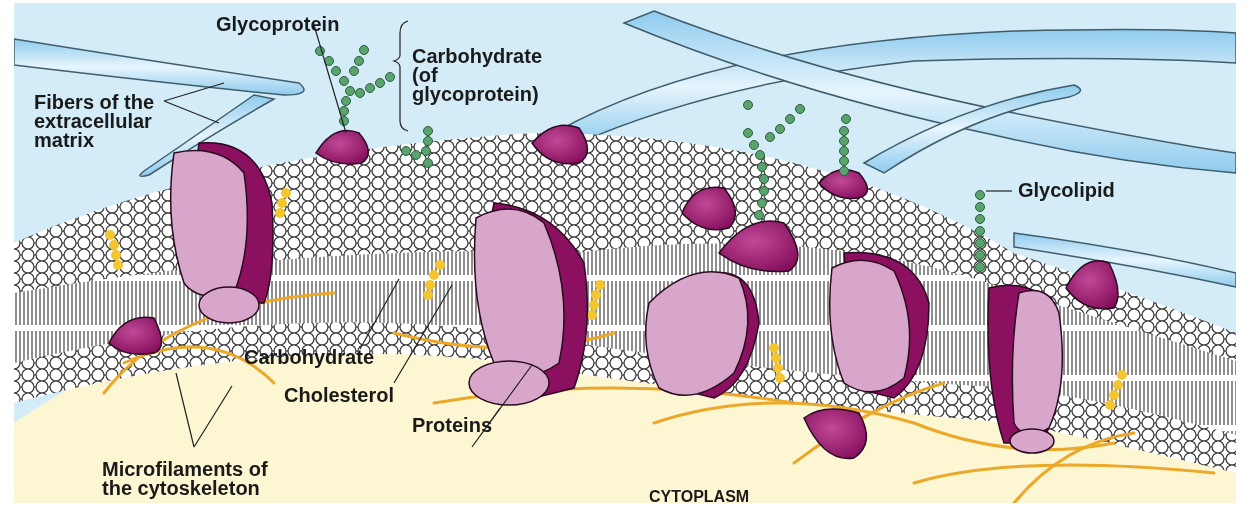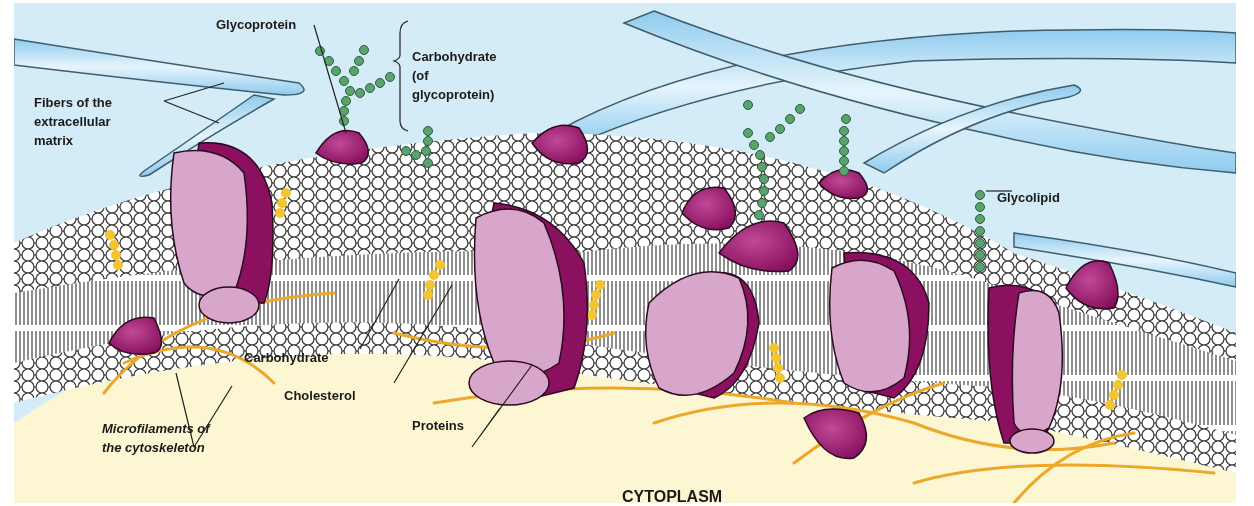--- a/index.html
+++ b/index.html
@@ -1,20 +1,20 @@
 <!DOCTYPE html>
 <html><head>
 <meta charset="utf-8">
 <style>
   html, body { margin: 0; padding: 0; background: #ffffff; }
   body { width: 1254px; height: 506px; position: relative; overflow: hidden; font-family: "Liberation Sans", sans-serif; }
   #figure { position: absolute; left: 14px; top: 3px; width: 1222px; height: 500px; overflow: hidden; }
   #figure svg { position: absolute; left: 0; top: 0; }
-  .label { position: absolute; font-family: "Liberation Sans", sans-serif; font-weight: bold; font-size: 13px; line-height: 19px; color: #1a1a1a; white-space: pre; }
-  .label.small { font-size: 16px; }
+  .label { position: absolute; font-family: "Liberation Sans", sans-serif; font-weight: bold; font-size: 20px; line-height: 19px; color: #1a1a1a; white-space: pre; }
+  .label.small { font-size: 16px; margin-left: 27px; }
 </style>
 </head>
 <body>
 
 <div id="figure">
   <svg width="1222" height="500" viewBox="0 0 1222 500" xmlns="http://www.w3.org/2000/svg">
     <defs>
       <pattern id="heads" x="0" y="0" width="14" height="12" patternUnits="userSpaceOnUse">
         <rect width="14" height="12" fill="#c9c9c9"></rect>
         <circle cx="7" cy="6" r="6" fill="#ffffff" stroke="#3a3a3a" stroke-width="1.2"></circle>
@@ -186,20 +186,20 @@
     </g>
   </svg>
 
   <div class="label" style="left:202px; top:12px;">Glycoprotein</div>
   <div class="label" style="left:20px; top:90px;">Fibers of the
 extracellular
 matrix</div>
   <div class="label" style="left:398px; top:44px;">Carbohydrate
 (of
 glycoprotein)</div>
-  <div class="label" style="left:983px; top:178px;margin-top:7px;">Glycolipid</div>
+  <div class="label" style="left:1004px; top:178px;">Glycolipid</div>
   <div class="label" style="left:230px; top:345px;">Carbohydrate</div>
   <div class="label" style="left:270px; top:383px;">Cholesterol</div>
-  <div class="label" style="left:88px; top:416px;font-style:italic;">Microfilaments of
+  <div class="label" style="left:88px; top:457px;">Microfilaments of
 the cytoskeleton</div>
   <div class="label" style="left:398px; top:413px;">Proteins</div>
   <div class="label small" style="left:608px; top:484px;">CYTOPLASM</div>
 </div>
 
 </body></html>

